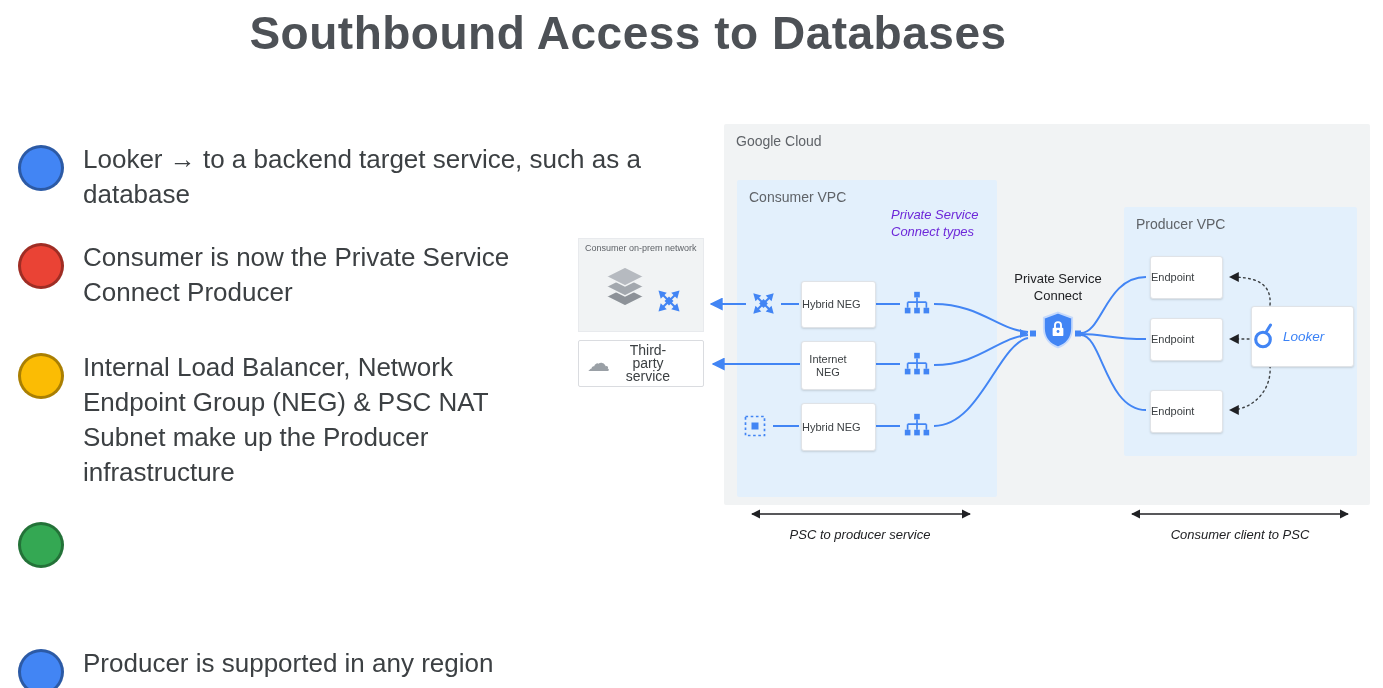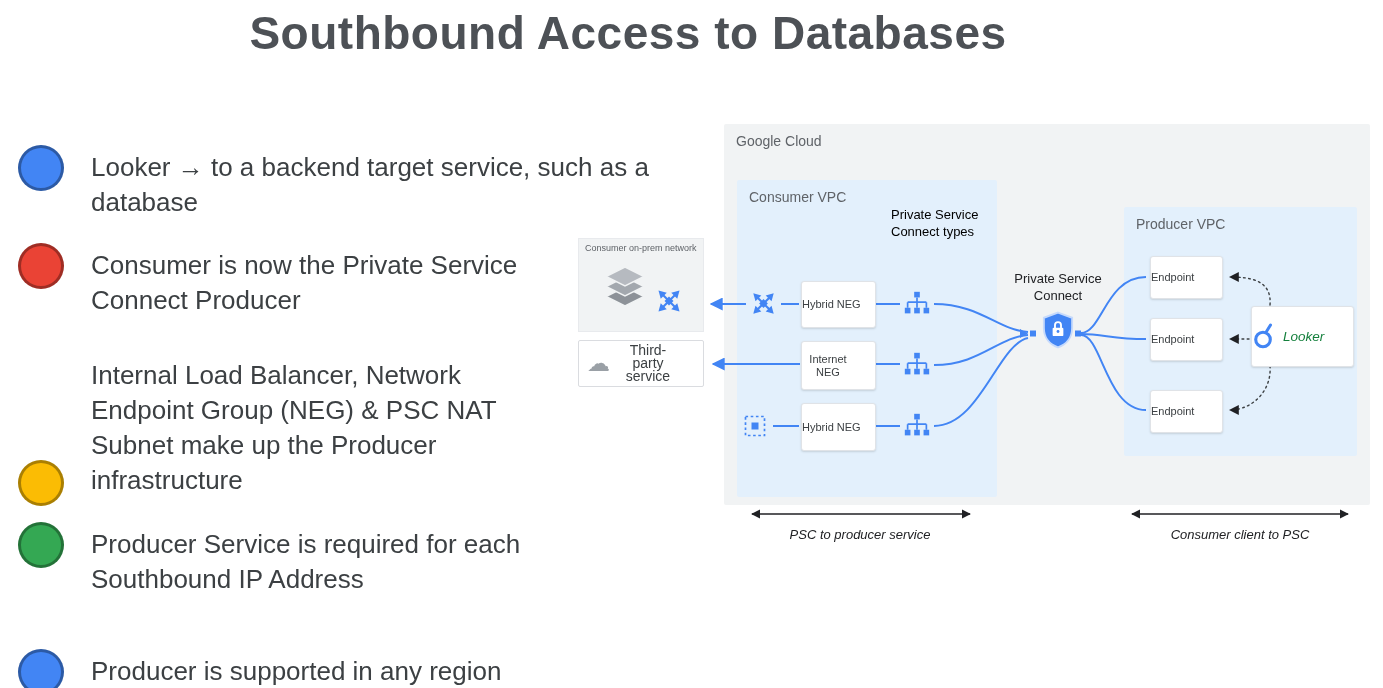--- a/index.html
+++ b/index.html
@@ -14,24 +14,24 @@
     text-align:center; font-size:46px; font-weight:700; color:#4d5156;
     letter-spacing:0.5px;
   }
 
   
   .bullet { position:absolute; left:18px; display:flex; align-items:flex-start; }
   .dot {
     width:40px; height:40px; border-radius:50%; flex:0 0 auto;
     border:3px solid rgba(0,0,0,0.32); margin-right:19px; margin-top:3px;
   }
-  .btext { margin:8px; font-size:26px; line-height:35px; color:#3c4043; }
+  .btext { margin:0; font-size:26px; line-height:35px; color:#3c4043; }
   .b0 { top:142px; } .b0 .btext { width:625px; }
   .b1 { top:240px; } .b1 .btext { width:500px; }
-  .b2 { top:350px;align-items:flex-end; } .b2 .btext { width:455px; }
+  .b2 { top:350px; } .b2 .btext { width:455px; }
   .b3 { top:519px; } .b3 .btext { width:560px; }
   .b4 { top:646px; } .b4 .btext { width:600px; }
 
   
   .gc-box { position:absolute; left:724px; top:124px; width:646px; height:381px;
     background:#f1f3f4; border-radius:2px; z-index:1; }
   .vpc { position:absolute; background:#e3f0fc; border-radius:2px; z-index:2; }
   .vpc.consumer { left:737px; top:180px; width:260px; height:317px; }
   .vpc.producer { left:1124px; top:207px; width:233px; height:249px; }
   .zone-label { display:block; padding:9px 0 0 12px; font-size:14px; color:#5f6368; }
@@ -47,35 +47,35 @@
     font-size:11px; color:#3c4043; line-height:13px;
   }
   .neg1 { left:801px; top:281px; width:73px; height:45px; }
   .neg2 { left:801px; top:341px; width:73px; height:47px; }
   .neg2 span { width:52px; }
   .neg3 { left:801px; top:403px; width:73px; height:46px; }
   .ep1 { left:1150px; top:256px; width:71px; height:41px; }
   .ep2 { left:1150px; top:318px; width:71px; height:41px; }
   .ep3 { left:1150px; top:390px; width:71px; height:41px; }
   .looker-box { left:1251px; top:306px; width:101px; height:59px; gap:7px;
-    font-size:13.5px; font-style:italic; color:#15803d; }
+    font-size:13.5px; font-style:italic; color:#3b82f6; }
 
   
   .onprem-box { position:absolute; left:578px; top:238px; width:124px; height:92px;
     background:#f1f3f4; border:1px solid #e8eaed; z-index:2; }
   .onprem-label { display:block; padding:4px 0 0 6px; font-size:9px; color:#5f6368; }
   .thirdparty-box { position:absolute; left:578px; top:340px; width:126px; height:47px;
     background:#ffffff; border:1px solid #dadce0; border-radius:2px; z-index:4;
     display:flex; align-items:center; padding-left:8px; box-sizing:border-box; gap:6px; }
   .cloud-glyph { font-size:23px; color:#9aa0a6; line-height:23px; }
   .tp-text { width:64px; font-size:14px; line-height:13px; color:#3c4043; text-align:center; }
 
   
   .psc-types { position:absolute; left:891px; top:206px; width:100px; z-index:4;
-    font-size:13px; color:#000000; line-height:17px; }
+    font-size:13px; font-style:italic; color:#6d28d9; line-height:17px; }
   .psc-label { position:absolute; left:1005px; top:271px; width:106px; z-index:4;
     text-align:center; font-size:13px; color:#202124; line-height:16.5px; }
   .measure-label { position:absolute; z-index:4; text-align:center;
     font-size:13px; font-style:italic; color:#202124; }
   .measure-label.left { left:745px; top:527px; width:230px; }
   .measure-label.right { left:1128px; top:527px; width:224px; }
 
   
   .icon { position:absolute; z-index:5; }
   .ic-arrows1 { left:747px; top:287px; width:33px; height:33px; }
@@ -102,21 +102,20 @@
   <div class="bullet b1">
     <span class="dot" style="background-color: rgb(234, 67, 53);"></span>
     <p class="btext">Consumer is now the Private Service Connect Producer</p>
   </div>
   <div class="bullet b2">
     <span class="dot" style="background-color: rgb(251, 188, 4);"></span>
     <p class="btext">Internal Load Balancer, Network Endpoint Group (NEG) &amp; PSC NAT Subnet make up the Producer infrastructure</p>
   </div>
   <div class="bullet b3">
     <span class="dot" style="background-color: rgb(52, 168, 83);"></span>
-    <p class="btext">Producer Service is required for each Southbound IP Address</p>
   </div>
   <div class="bullet b4">
     <span class="dot" style="background-color: rgb(66, 133, 244);"></span>
     <p class="btext">Producer is supported in any region</p>
   </div>
 
   <div class="gc-box" style="background-color: rgb(241, 243, 244);">
     <span class="zone-label">Google Cloud</span>
   </div>
   <div class="vpc producer" style="background-color: rgb(227, 240, 252);">

